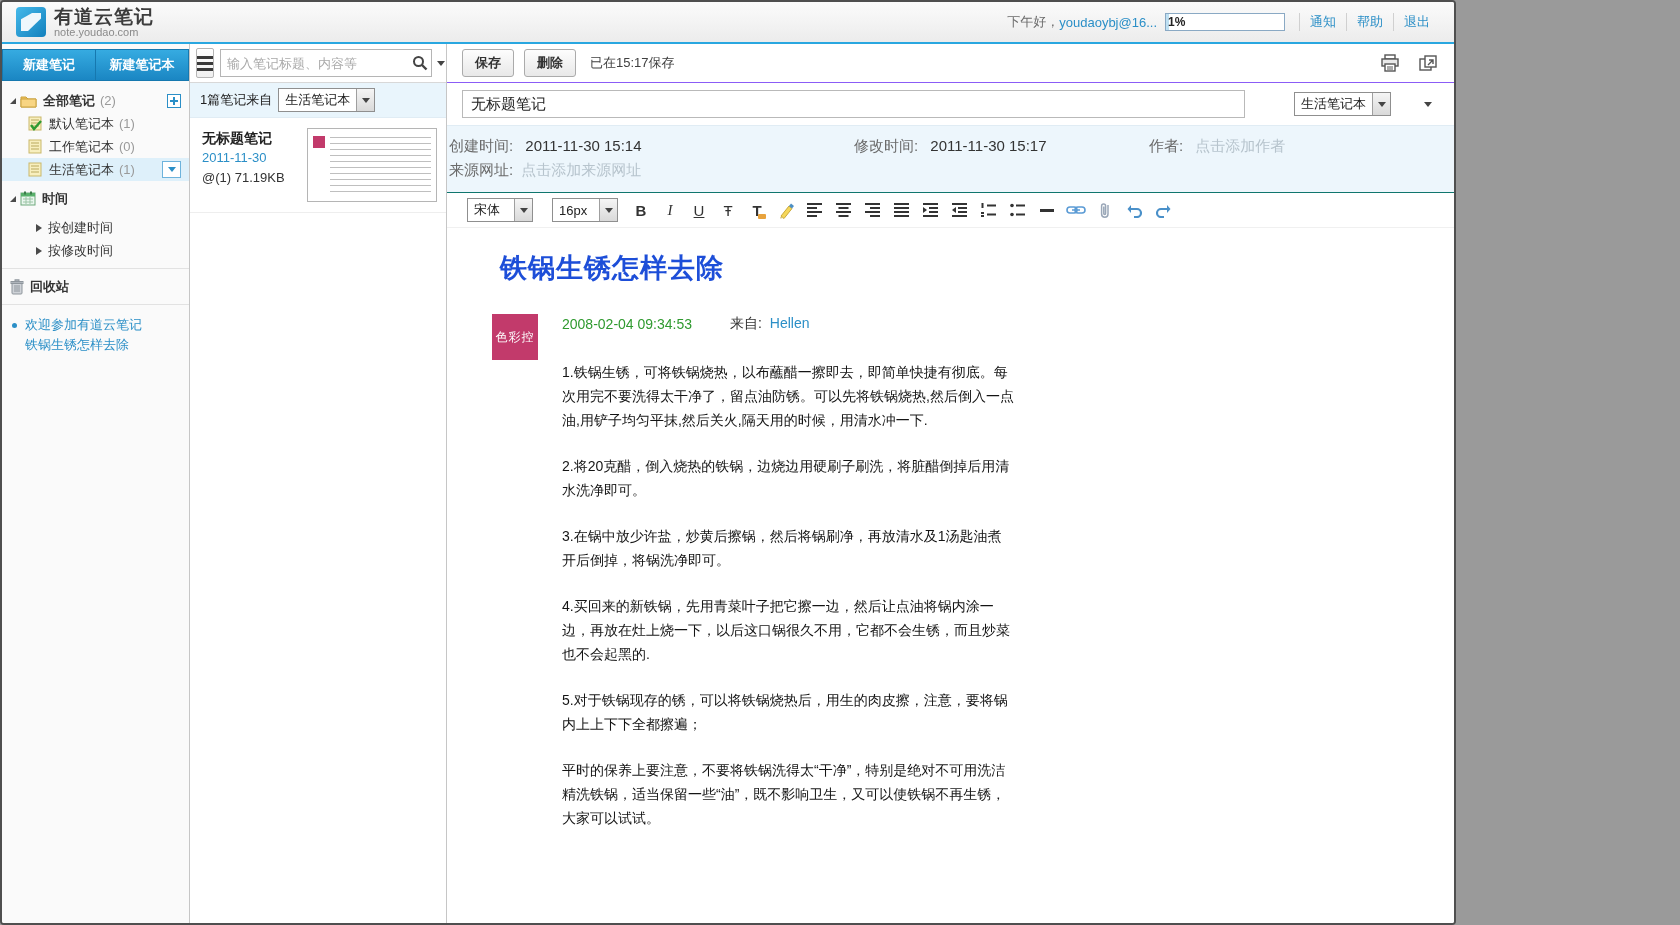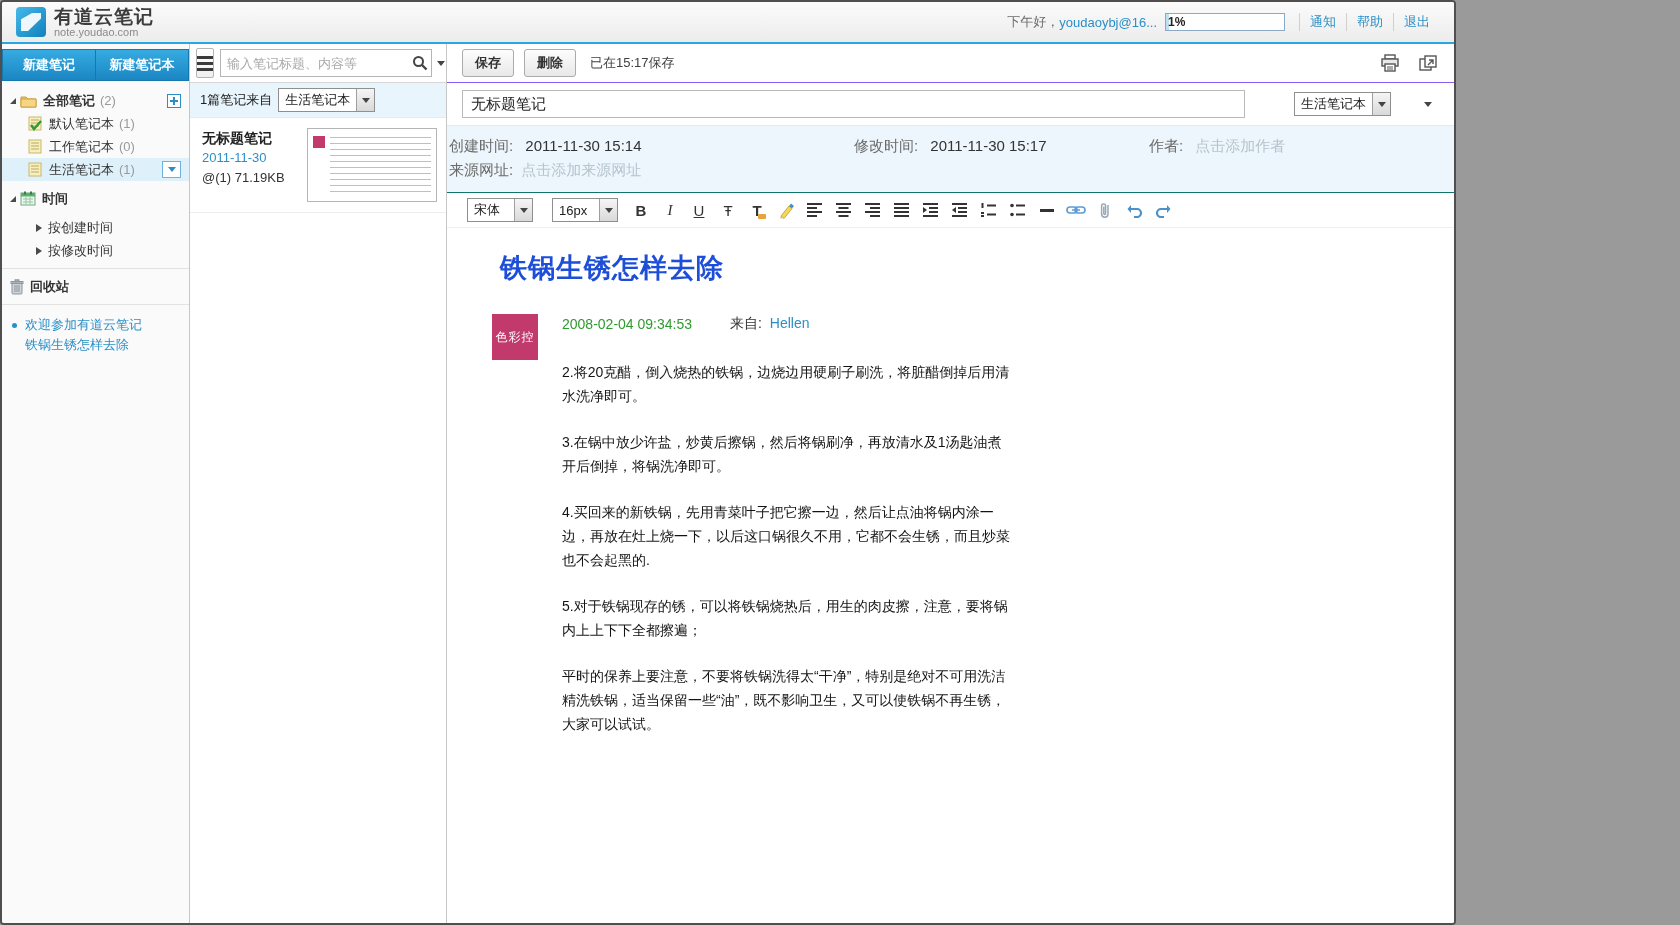--- a/index.html
+++ b/index.html
@@ -535,20 +535,21 @@
           <div class="badge" style="background:#c23a6b;">色彩控</div>
           <div class="by-col">
             <div class="by-head">
               <span class="by-date" style="color:#2f9a2f;">2008-02-04 09:34:53</span>
               <span class="by-from">
                 <span>来自:</span>
                 <span class="from-name">Hellen</span>
               </span>
             </div>
             <div class="paras">
+              <p>1.铁锅生锈，可将铁锅烧热，以布蘸醋一擦即去，即简单快捷有彻底。每次用完不要洗得太干净了，留点油防锈。可以先将铁锅烧热,然后倒入一点油,用铲子均匀平抹,然后关火,隔天用的时候，用清水冲一下.</p>
               <p>2.将20克醋，倒入烧热的铁锅，边烧边用硬刷子刷洗，将脏醋倒掉后用清水洗净即可。</p>
               <p>3.在锅中放少许盐，炒黄后擦锅，然后将锅刷净，再放清水及1汤匙油煮开后倒掉，将锅洗净即可。</p>
               <p>4.买回来的新铁锅，先用青菜叶子把它擦一边，然后让点油将锅内涂一边，再放在灶上烧一下，以后这口锅很久不用，它都不会生锈，而且炒菜也不会起黑的.</p>
               <p>5.对于铁锅现存的锈，可以将铁锅烧热后，用生的肉皮擦，注意，要将锅内上上下下全都擦遍；</p>
               <p>平时的保养上要注意，不要将铁锅洗得太“干净”，特别是绝对不可用洗洁精洗铁锅，适当保留一些“油”，既不影响卫生，又可以使铁锅不再生锈，大家可以试试。</p>
             </div>
           </div>
         </div>
       </div>
 

